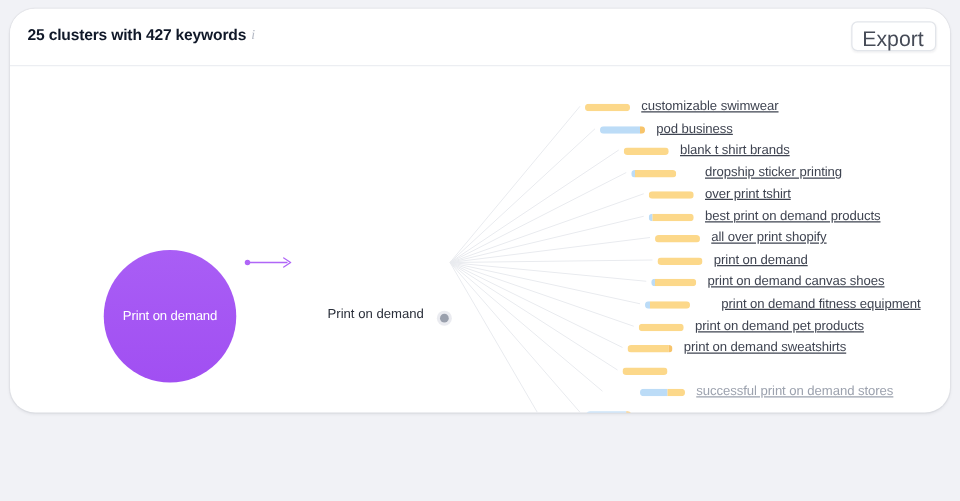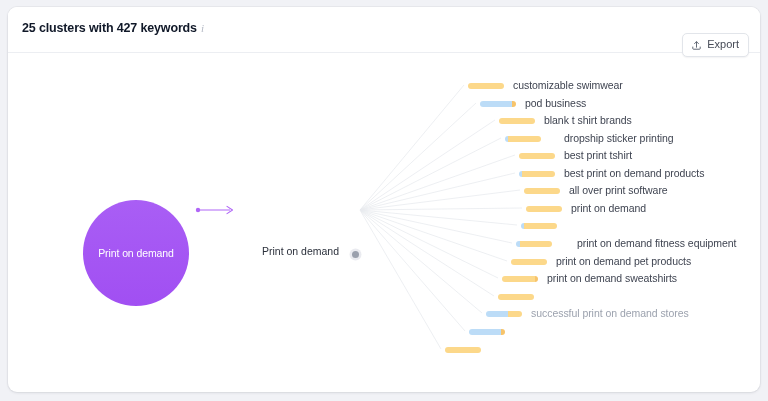--- a/index.html
+++ b/index.html
@@ -5,23 +5,23 @@
   html,body{margin:0;padding:0;}
   body{
     width:768px;height:401px;
     background:#f1f2f6;
     font-family:"Liberation Sans","DejaVu Sans",sans-serif;
     overflow:hidden;
   }
   .card{
     position:absolute;
     left:8px;top:7px;
-    width:752px;height:385px;
+    width:752px;height:323px;
     background:#ffffff;
-    border-radius:9px;
+    border-radius:20px;
     box-shadow:0 1px 3px rgba(16,24,40,0.09),0 0 0 1px rgba(16,24,40,0.035);
     overflow:hidden;
   }
   .card-header{
     position:absolute;left:0;top:0;right:0;height:45px;
     border-bottom:1px solid #eceef2;
     background:#fff;
   }
   .title{
     position:absolute;left:14px;top:14px;
@@ -30,29 +30,30 @@
   }
   .info-icon{
     position:absolute;left:188px;top:14px;
     width:13px;height:13px;
     display:flex;align-items:center;justify-content:center;
     color:#b4b9c4;font-size:11px;font-style:italic;
     font-family:"Liberation Serif","DejaVu Serif",serif;
     cursor:pointer;
   }
   .export-btn{
-    position:absolute;right:11px;top:26px;
+    position:absolute;right:11px;top:10px;
     height:22px;padding:0 9px 0 8px;
     display:flex;align-items:center;gap:5px;
     background:#ffffff;
     border:1px solid #e2e5ea;
     border-radius:5px;
-    font-size:11px;color:#464b57;
+    font-size:17px;color:#464b57;
     box-shadow:0 1px 1.5px rgba(16,24,40,0.05);
     cursor:pointer;
+    flex-direction:column;
   }
   .export-btn .lbl{line-height:1;padding-bottom:1px;}
   .export-icon{width:11px;height:11px;display:block;}
 
   .canvas{
     position:absolute;left:0;top:45px;right:0;bottom:0;
   }
   .graph-svg{position:absolute;left:0;top:0;width:752px;height:340px;}
 
   .root-node{
@@ -89,21 +90,21 @@
     cursor:pointer;
   }
   .bar{
     height:6px;border-radius:3px;
     flex:none;overflow:hidden;display:flex;
   }
   .bar i{display:block;height:100%;}
   .row .txt{
     margin-left:9px;
     font-size:10.5px;color:#3f4451;
-    letter-spacing:-0.05px;line-height:1;
+    letter-spacing:-0.05px;line-height:1;text-decoration:underline;
   }
   .row.muted .txt{color:#9ca2ae;}
 </style>
 </head>
 <body>
 
 <div class="card">
 
   <div class="card-header">
     <div class="title">25 clusters with 427 keywords</div>
@@ -178,46 +179,47 @@
           <div class="bar" style="width: 36px;">
             <i style="width: 3px; background: rgb(188, 220, 247);"></i>
             <i style="width: 33px; background: rgb(252, 216, 138);"></i>
           </div>
           <span class="txt">dropship sticker printing</span>
         </div>
         <div class="row" style="left: 511px; top: 96px;">
           <div class="bar" style="width: 36px;">
             <i style="width: 36px; background: rgb(252, 216, 138);"></i>
           </div>
-          <span class="txt">best print tshirt</span>
+          <span class="txt">over print tshirt</span>
         </div>
         <div class="row" style="left: 511px; top: 114px;">
           <div class="bar" style="width: 36px;">
             <i style="width: 3px; background: rgb(188, 220, 247);"></i>
             <i style="width: 33px; background: rgb(252, 216, 138);"></i>
           </div>
           <span class="txt">best print on demand products</span>
         </div>
         <div class="row" style="left: 516px; top: 131px;">
           <div class="bar" style="width: 36px;">
             <i style="width: 36px; background: rgb(252, 216, 138);"></i>
           </div>
-          <span class="txt">all over print software</span>
+          <span class="txt">all over print shopify</span>
         </div>
         <div class="row" style="left: 518px; top: 149px;">
           <div class="bar" style="width: 36px;">
             <i style="width: 36px; background: rgb(252, 216, 138);"></i>
           </div>
           <span class="txt">print on demand</span>
         </div>
         <div class="row" style="left: 513px; top: 166px;">
           <div class="bar" style="width: 36px;">
             <i style="width: 3px; background: rgb(188, 220, 247);"></i>
             <i style="width: 33px; background: rgb(252, 216, 138);"></i>
           </div>
+          <span class="txt">print on demand canvas shoes</span>
         </div>
         <div class="row" style="left: 508px; top: 184px; gap: 16px;">
           <div class="bar" style="width: 36px;">
             <i style="width: 4px; background: rgb(188, 220, 247);"></i>
             <i style="width: 32px; background: rgb(252, 216, 138);"></i>
           </div>
           <span class="txt">print on demand fitness equipment</span>
         </div>
         <div class="row" style="left: 503px; top: 202px;">
           <div class="bar" style="width: 36px;">
@@ -230,21 +232,21 @@
             <i style="width: 33px; background: rgb(252, 216, 138);"></i>
             <i style="width: 3px; background: rgb(247, 196, 107);"></i>
           </div>
           <span class="txt">print on demand sweatshirts</span>
         </div>
         <div class="row" style="left: 490px; top: 237px;">
           <div class="bar" style="width: 36px;">
             <i style="width: 36px; background: rgb(252, 216, 138);"></i>
           </div>
         </div>
-        <div class="row muted" style="left: 478px; top: 254px;">
+        <div class="row muted" style="left: 504px; top: 254px;">
           <div class="bar" style="width: 36px;">
             <i style="width: 22px; background: rgb(188, 220, 247);"></i>
             <i style="width: 14px; background: rgb(252, 216, 138);"></i>
           </div>
           <span class="txt">successful print on demand stores</span>
         </div>
         <div class="row muted" style="left: 461px; top: 272px;">
           <div class="bar" style="width: 36px;">
             <i style="width: 32px; background: rgb(188, 220, 247);"></i>
             <i style="width: 4px; background: rgb(247, 196, 107);"></i>

